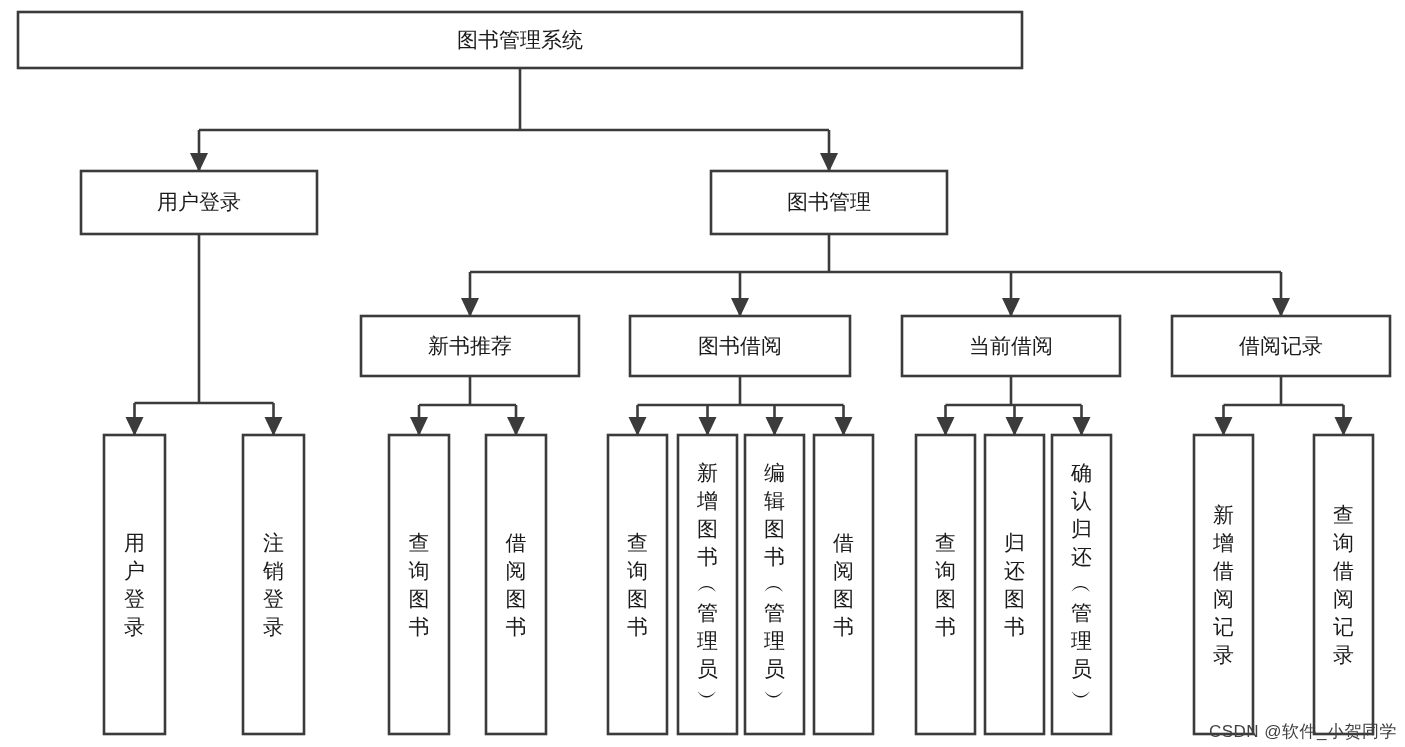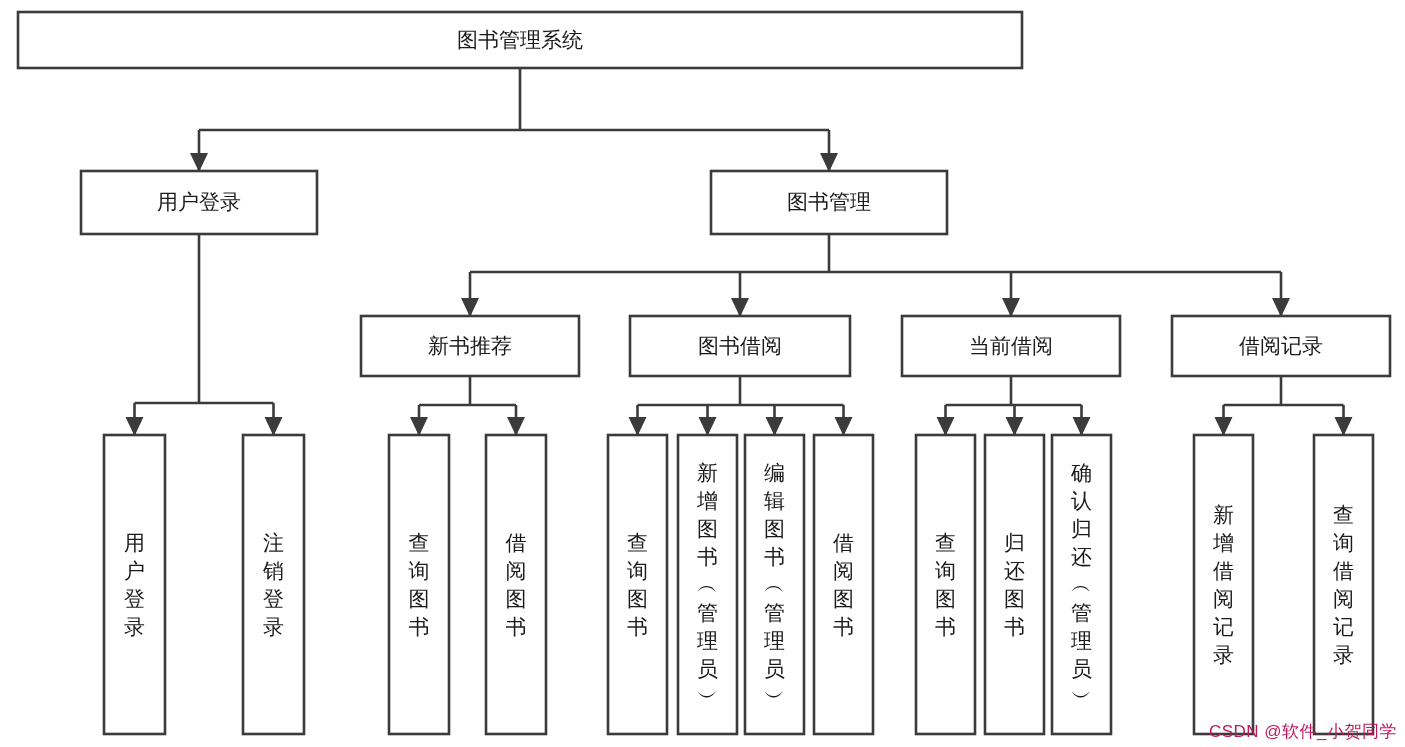--- a/index.html
+++ b/index.html
@@ -53,21 +53,21 @@
     font-size: 21px;
     fill: #1a1a1a;
     text-anchor: middle;
   }
   .watermark {
     position: absolute;
     right: 8px;
     bottom: 4px;
     font-family: "Liberation Sans", "DejaVu Sans", sans-serif;
     font-size: 17px;
-    color: #be185d;
+    color: #404040;
     letter-spacing: 0.5px;
     white-space: nowrap;
     pointer-events: none;
   }
 </style>
 </head>
 <body>
 
 <div id="diagram-root">
   <svg id="flowchart" viewBox="0 0 1405 747">

